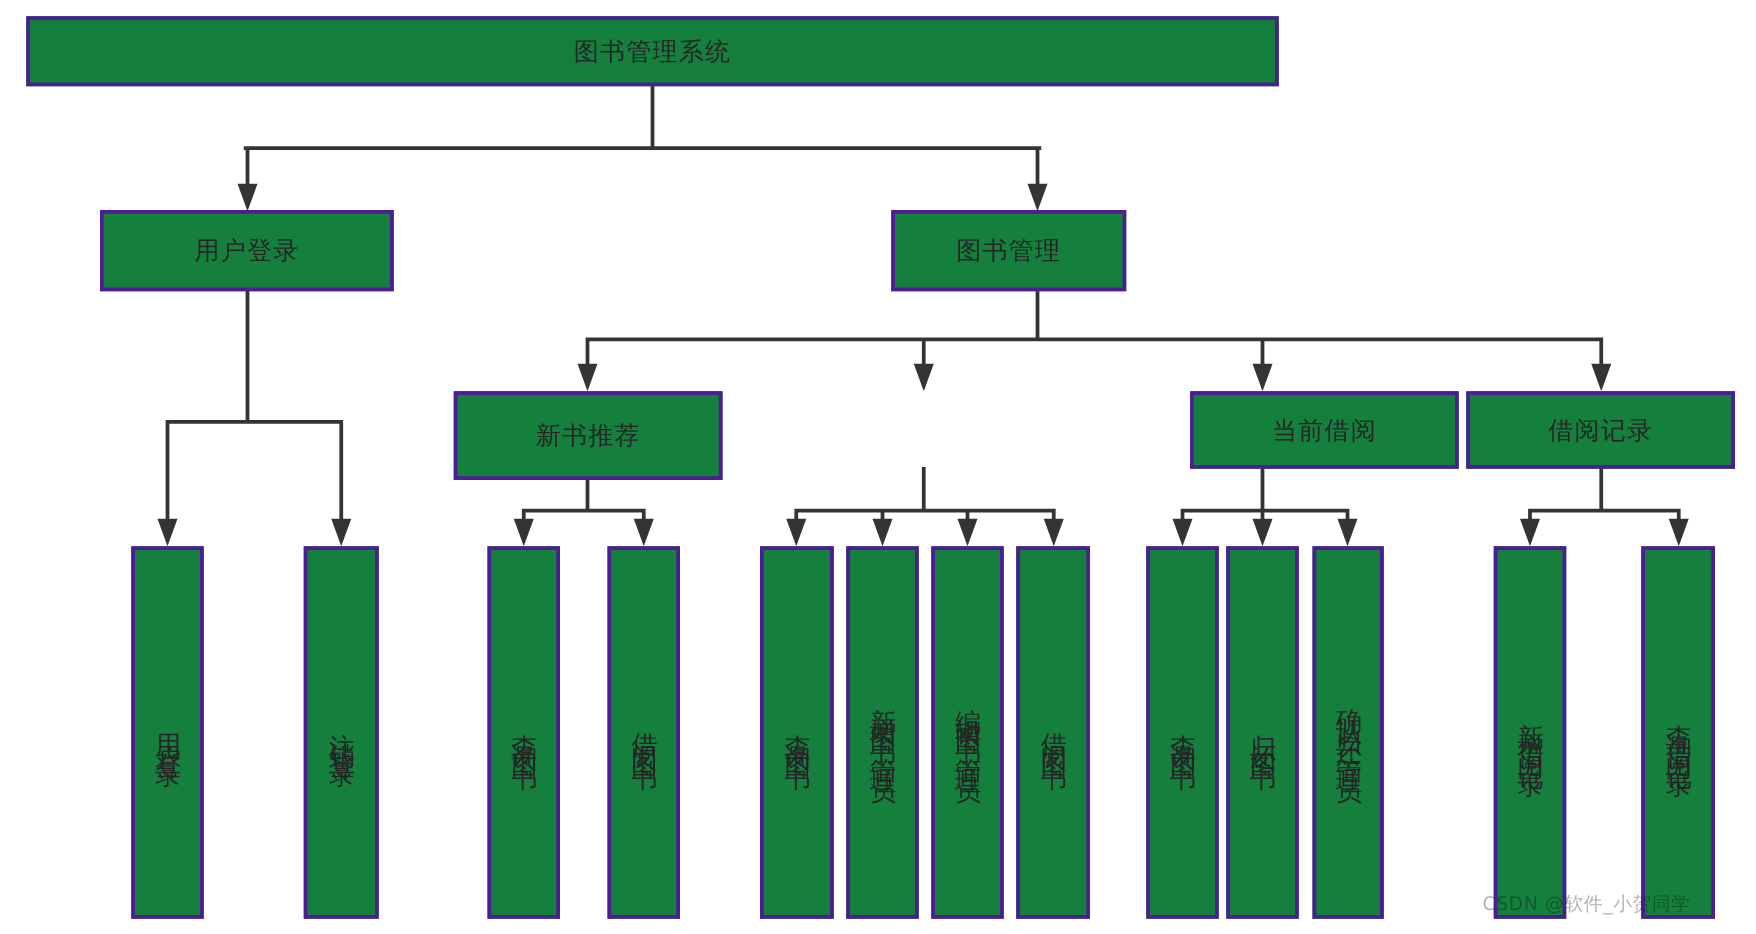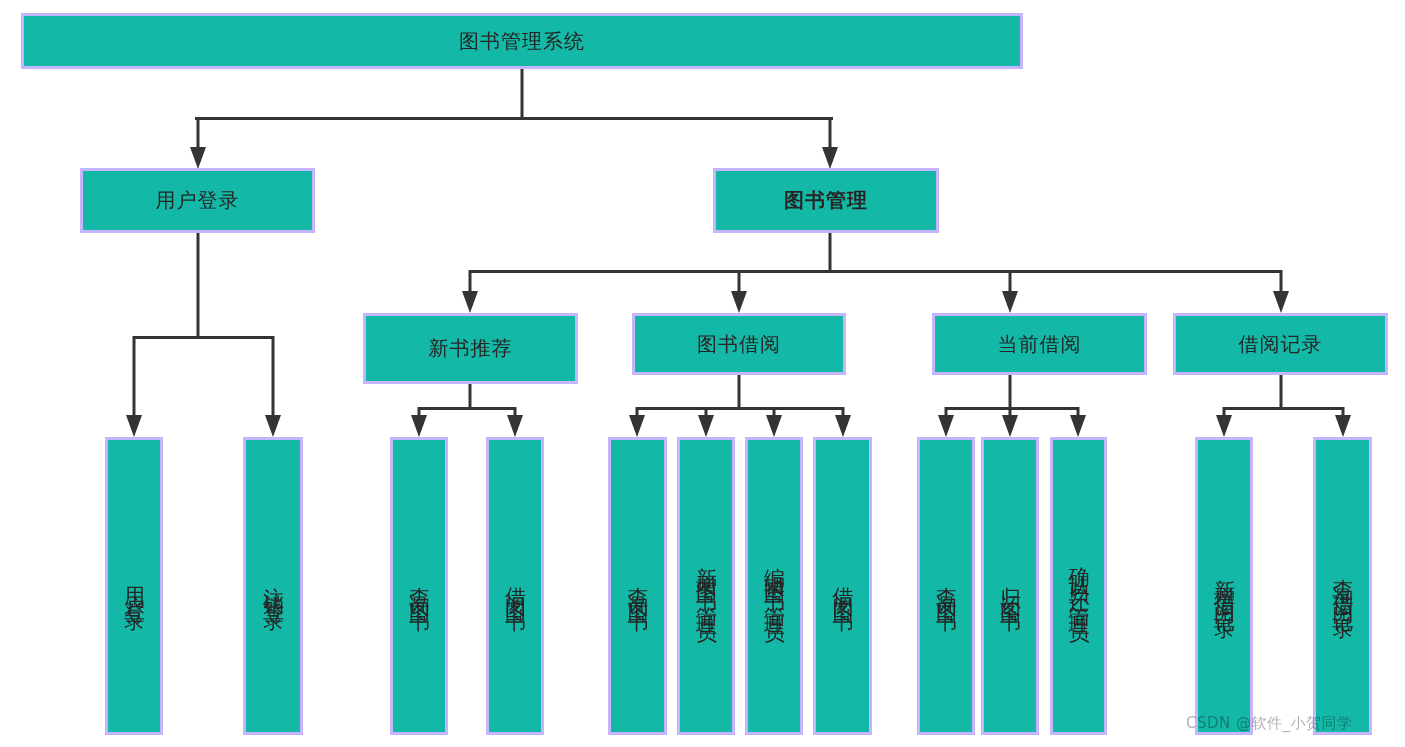--- a/index.html
+++ b/index.html
@@ -12,22 +12,22 @@
     overflow: hidden;
   }
   .connectors {
     position: absolute;
     left: 0; top: 0;
     width: 1405px; height: 747px;
   }
   .box {
     position: absolute;
     box-sizing: border-box;
-    border: 3px solid #c4b5fd;
-    background: #14b8a6;
+    border: 3px solid #4c1d95;
+    background: #15803d;
     display: flex;
     align-items: center;
     justify-content: center;
     color: #252525;
     font-size: 20px;
     letter-spacing: 1px;
     text-align: right;
     white-space: nowrap;
   }
   .leaf {
@@ -84,25 +84,24 @@
       <polygon points="1002,415 1018,415 1010,437"></polygon>
       <polygon points="1070,415 1086,415 1078,437"></polygon>
       <polygon points="1216,415 1232,415 1224,437"></polygon>
       <polygon points="1335,415 1351,415 1343,437"></polygon>
     </g>
   </svg>
 
   <div class="box" style="left:21px; top:13px; width:1002px; height:56px;">图书管理系统</div>
 
   <div class="box" style="left:80px; top:168px; width:235px; height:65px;">用户登录</div>
-  <div class="box" style="left:713px; top:168px; width:226px; height:65px;font-weight:bold;">图书管理</div>
+  <div class="box" style="left:713px; top:168px; width:188px; height:65px;">图书管理</div>
 
   <div class="box" style="left:363px; top:313px; width:215px; height:71px;">新书推荐</div>
-  <div class="box" style="left:632px; top:313px; width:214px; height:62px;">图书借阅</div>
-  <div class="box" style="left:932px; top:313px; width:215px; height:62px;">当前借阅</div>
+  <div class="box" style="left:952px; top:313px; width:215px; height:62px;">当前借阅</div>
   <div class="box" style="left:1173px; top:313px; width:215px; height:62px;">借阅记录</div>
 
   <div class="box leaf" style="left:105px; top:437px; width:58px; height:298px;">用户登录</div>
   <div class="box leaf" style="left:243px; top:437px; width:60px; height:298px;">注销登录</div>
 
   <div class="box leaf" style="left:390px; top:437px; width:58px; height:298px;">查询图书</div>
   <div class="box leaf" style="left:486px; top:437px; width:58px; height:298px;">借阅图书</div>
 
   <div class="box leaf" style="left:608px; top:437px; width:59px; height:298px;">查询图书</div>
   <div class="box leaf" style="left:677px; top:437px; width:58px; height:298px;">新增图书（管理员）</div>

